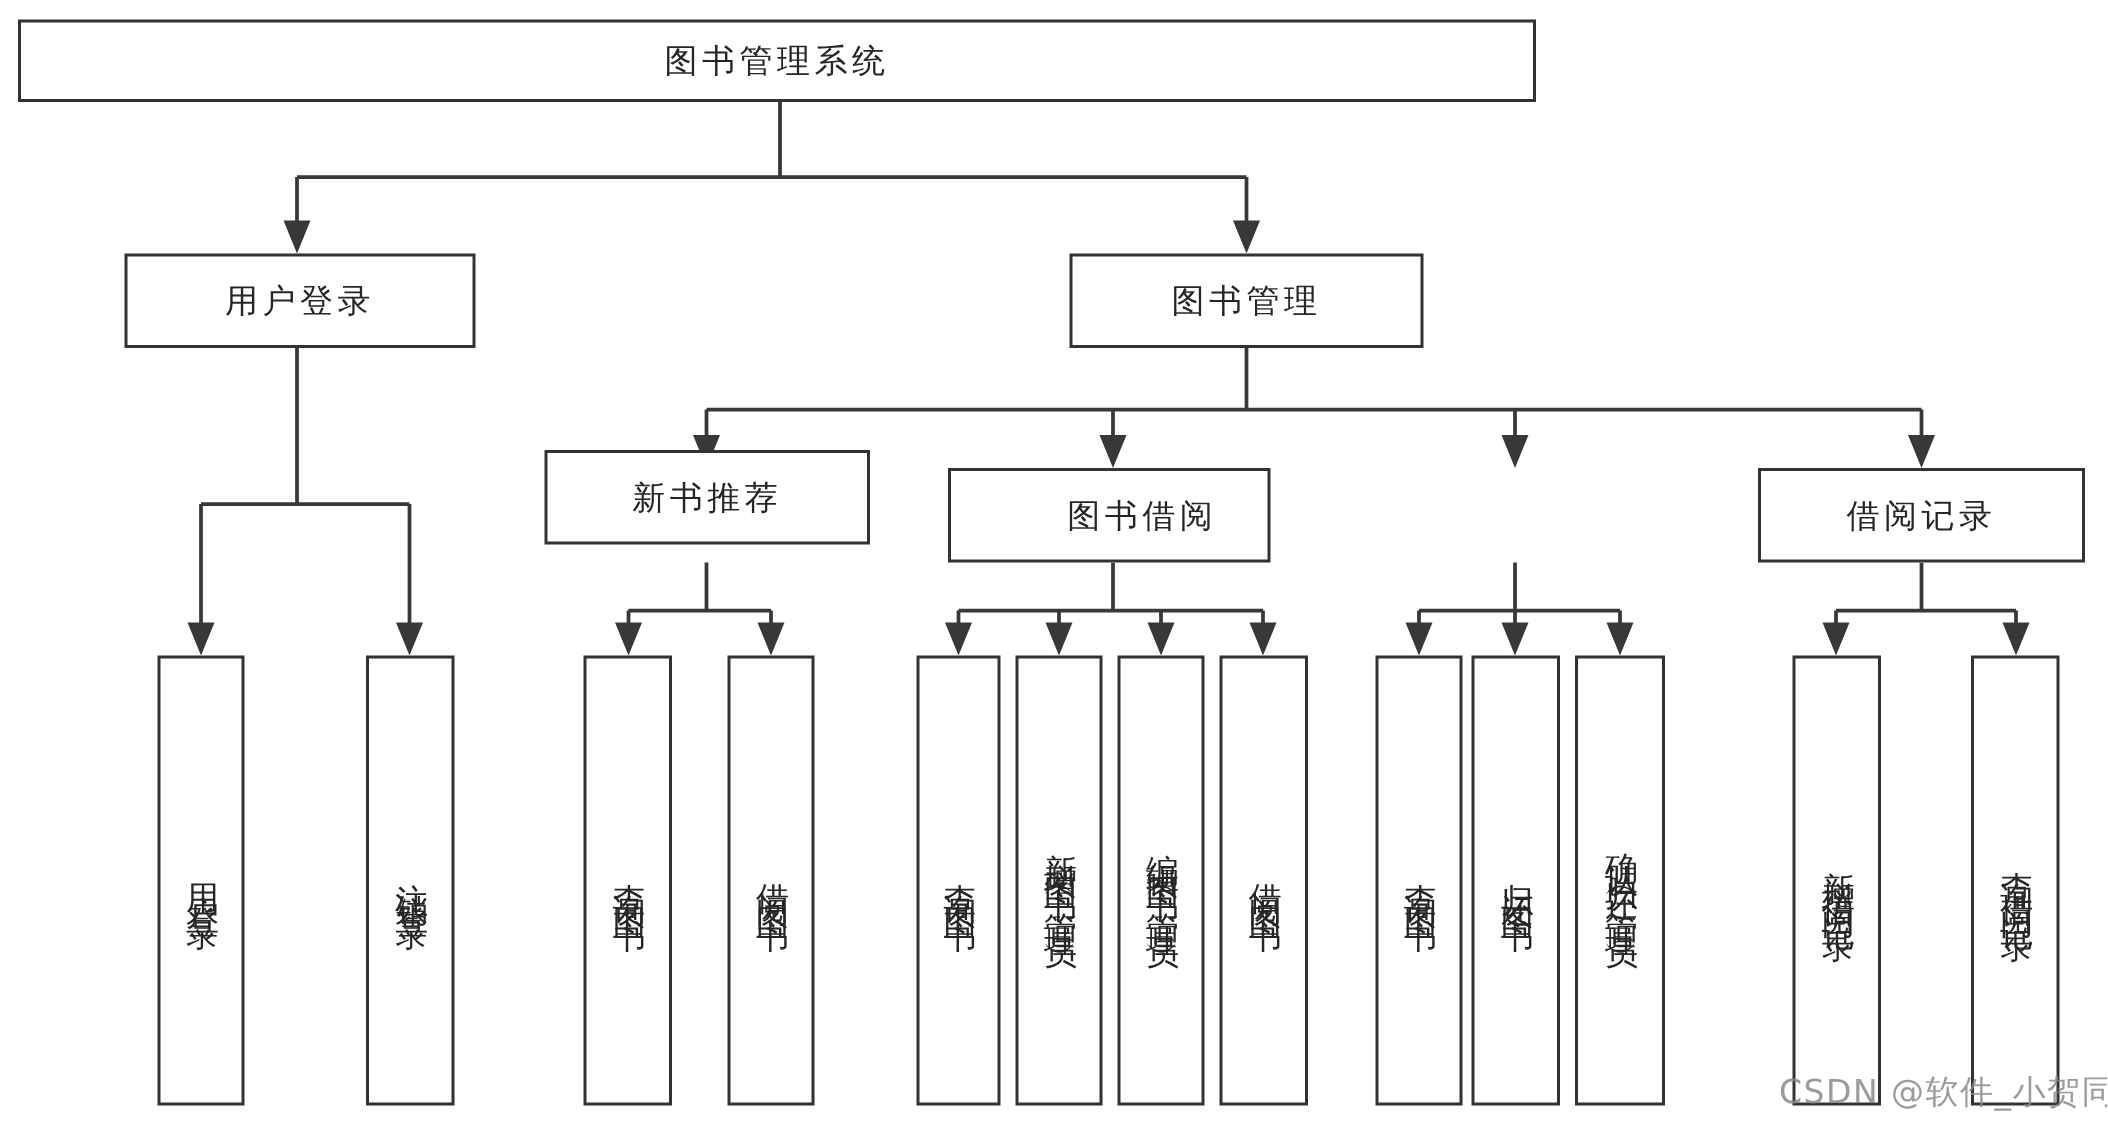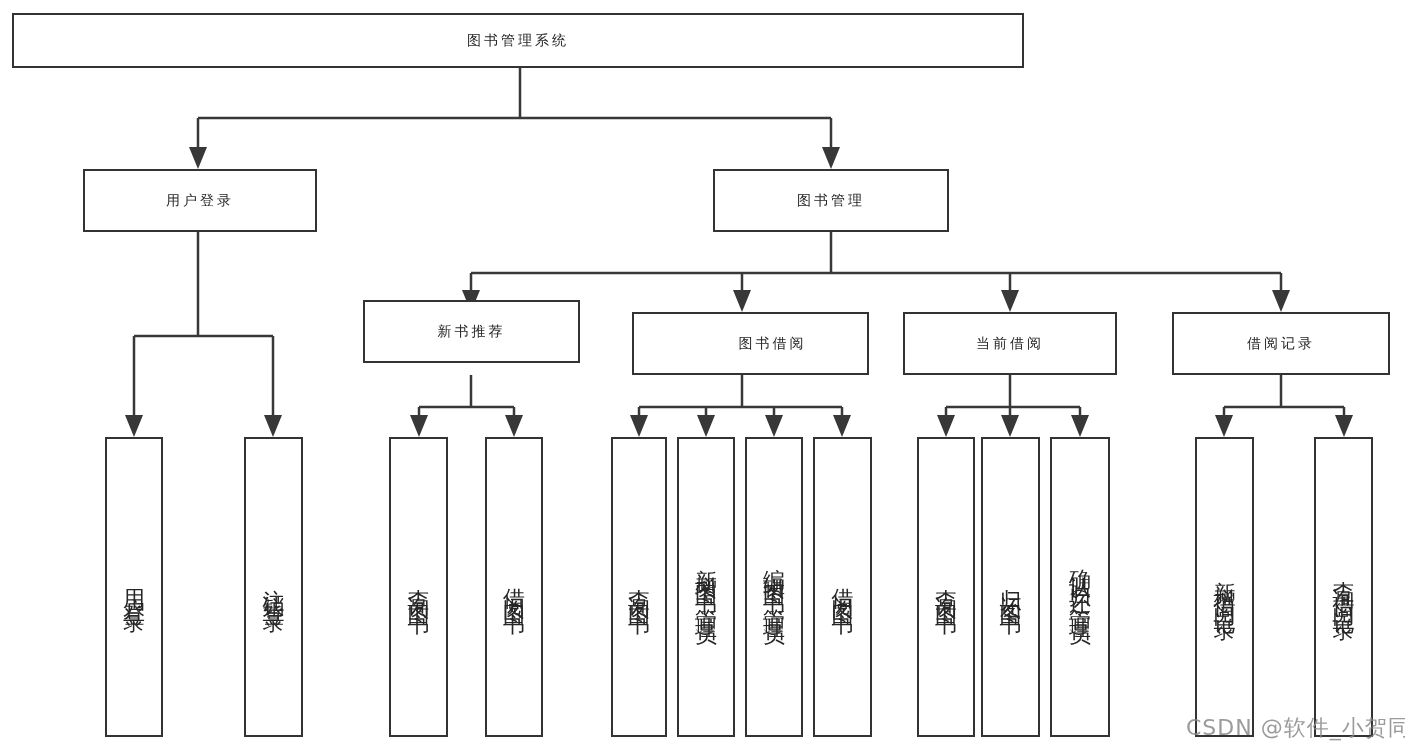--- a/index.html
+++ b/index.html
@@ -26,21 +26,21 @@
     box-sizing: border-box;
     border: 2px solid #333333;
     background: #ffffff;
     display: flex;
     align-items: center;
     justify-content: center;
     color: #262626;
     z-index: 2;
   }
   .node.h {
-    font-size: 14px;
+    font-size: 22px;
     letter-spacing: 3px;
     white-space: nowrap;
   }
   .node.v {
     top: 437px;
     height: 300px;
     font-size: 22px;
   }
   .node.v .vtext {
     writing-mode: vertical-rl;
@@ -123,22 +123,21 @@
       M1215 415 L1233 415 L1224 437 Z
       M1335 415 L1353 415 L1344 437 Z"></path>
   </svg>
 
   <div class="node h" style="left:12px; top:13px; width:1012px; height:55px;">图书管理系统</div>
 
   <div class="node h" style="left:83px; top:169px; width:234px; height:63px;">用户登录</div>
   <div class="node h" style="left:713px; top:169px; width:236px; height:63px;text-align:right;">图书管理</div>
 
   <div class="node h" style="left:363px; top:300px; width:217px; height:63px;">新书推荐</div>
-  <div class="node h" style="left:632px; top:312px; width:237px; height:63px;padding-left:44px;">图书借阅</div>
-  <div class="node h" style="left:903px; top:312px; width:214px; height:63px;">当前借阅</div>
+  <div class="node h" style="left:632px; top:312px; width:215px; height:63px;padding-left:44px;">图书借阅</div>
   <div class="node h" style="left:1172px; top:312px; width:218px; height:63px;">借阅记录</div>
 
   <div class="node v" style="left:105px; width:58px;">
     <span class="vtext">用户登录</span>
   </div>
   <div class="node v" style="left:244px; width:59px;">
     <span class="vtext">注销登录</span>
   </div>
 
   <div class="node v" style="left:389px; width:59px;">

